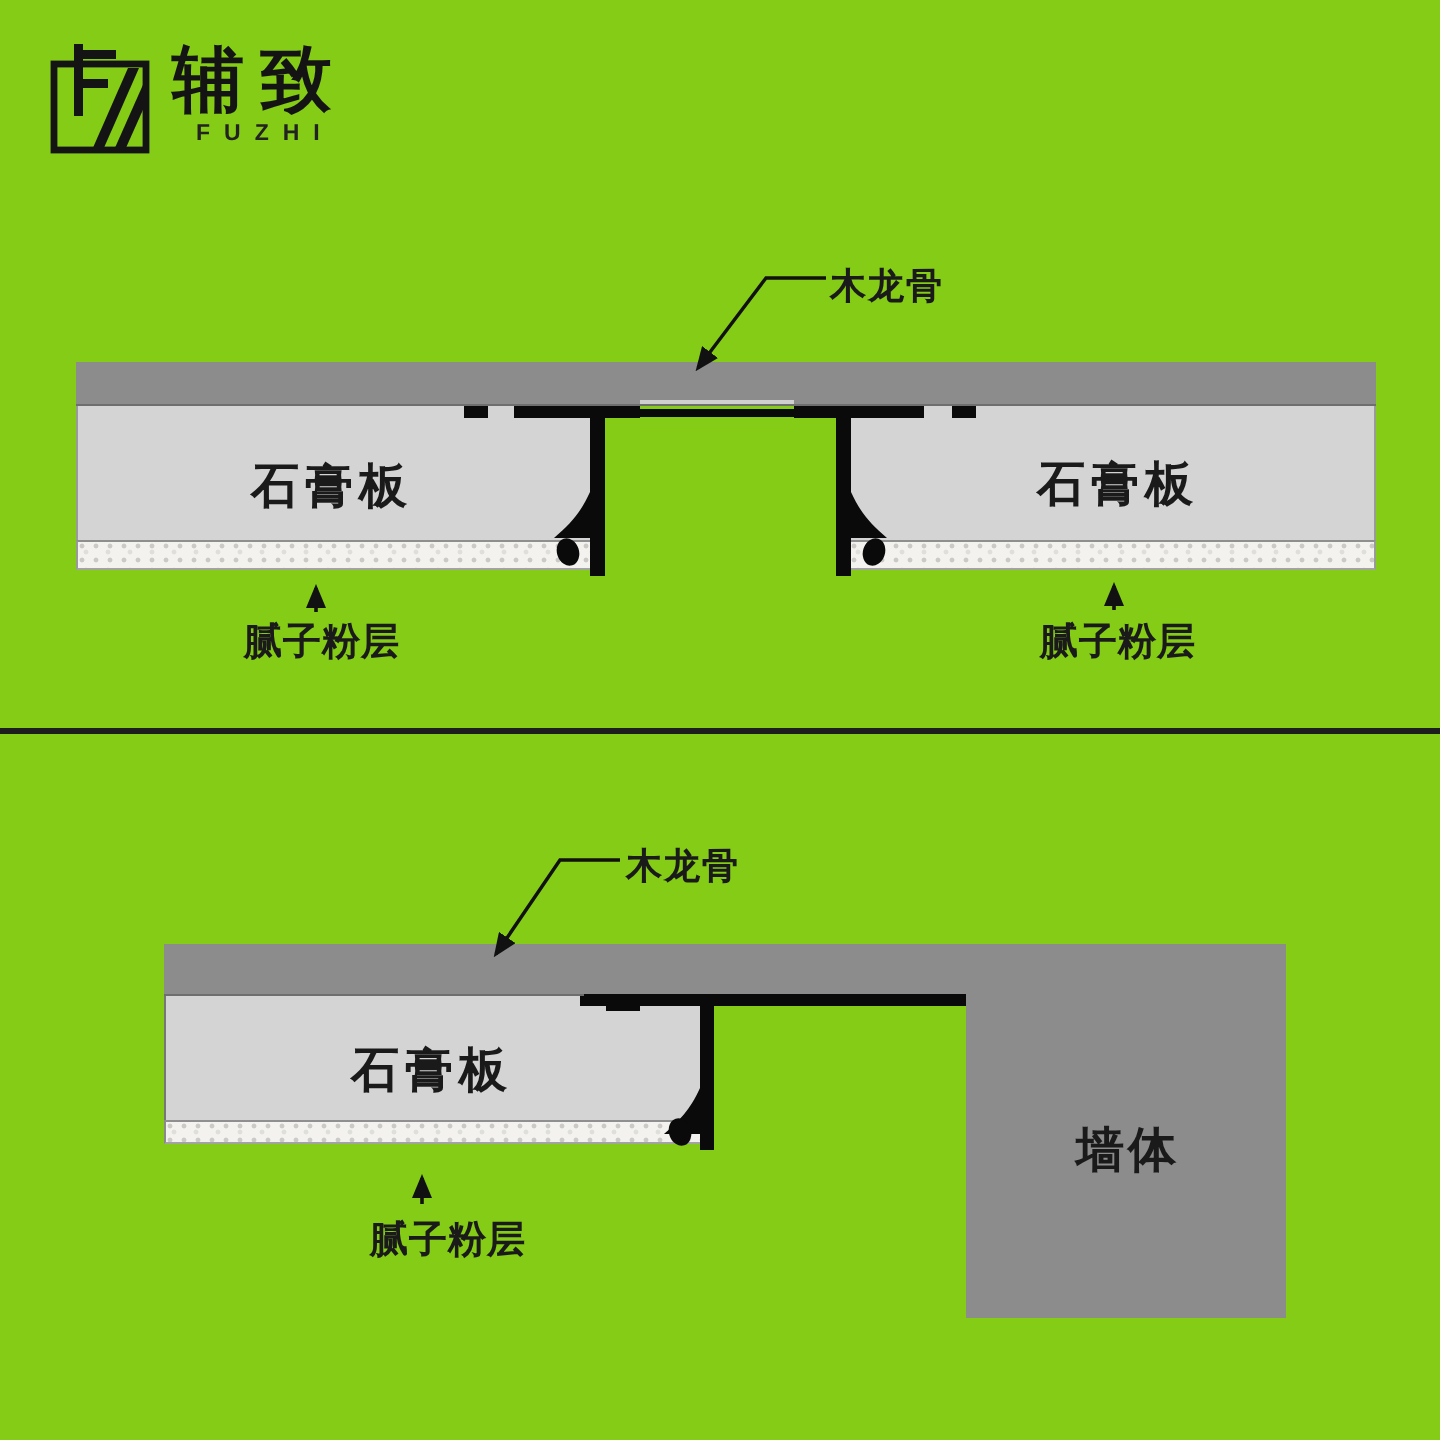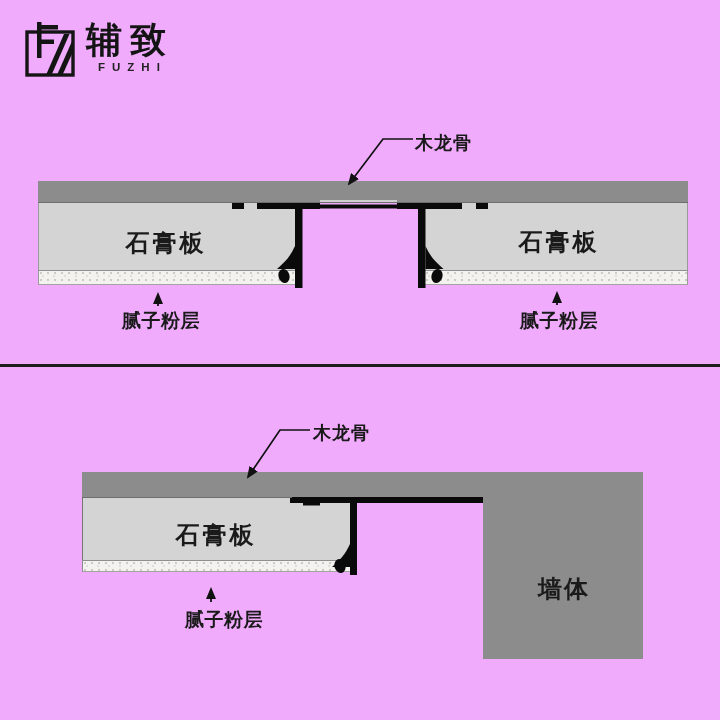--- a/index.html
+++ b/index.html
@@ -3,21 +3,21 @@
 <meta charset="utf-8">
 <style>
   :root{
     --keel-gray:#8c8c8c; --board-gray:#d4d4d4; --putty-base:#f3f2ee;
     --line-black:#0a0a0a; --text-dark:#1a1a1a; --divider-dark:#1d1d1d;
     --edge-gray:#9a9a9a; --seam-gray:#6e6e6e;
   }
   *{box-sizing:border-box; margin:0; padding:0;}
   html,body{width:720px; height:720px; background:#ffffff;}
   body{font-family:"Liberation Sans", sans-serif; color:var(--text-dark);}
-  .canvas{position:relative; width:720px; height:720px; background:#f0abfc; overflow:hidden;}
+  .canvas{position:relative; width:720px; height:720px; background:#84cc16; overflow:hidden;}
 
   
   .logo{position:absolute; left:24px; top:20px; display:flex; align-items:flex-start;}
   .logo-mark{width:54px; height:58px; display:block;}
   .logo-text{margin-left:8px;}
   .logo-cn{font-size:36px; font-weight:bold; letter-spacing:8px; color:#141414; line-height:40px;}
   .logo-en{font-size:11.5px; font-weight:bold; letter-spacing:7px; color:#222; margin-top:1px;padding-left:12px;}
 
   
   .keel{position:absolute; background:var(--keel-gray);}
@@ -58,21 +58,21 @@
   .lbl-keel-top{left:415px; top:131px; font-size:18px; letter-spacing:1px;}
   .lbl-board{font-size:24px; font-weight:bold; letter-spacing:3px; transform:translateX(-50%);}
   .lbl-board-left{left:166px; top:227px;}
   .lbl-board-right{left:559px; top:226px;}
   .lbl-putty{font-size:19px; letter-spacing:0.5px; transform:translateX(-50%);}
   .lbl-putty-left{left:161px; top:308px;}
   .lbl-putty-right{left:559px; top:308px;}
   .lbl-keel-bottom{left:313px; top:421px; font-size:18px; letter-spacing:1px;}
   .lbl-board-bottom{left:216px; top:519px; font-size:24px; font-weight:bold; letter-spacing:3px; transform:translateX(-50%);}
   .lbl-putty-bottom{left:224px; top:607px; font-size:19px; letter-spacing:0.5px; transform:translateX(-50%);}
-  .lbl-wall{left:564px; top:573px; font-size:24px; font-weight:bold; letter-spacing:2px; transform:translateX(-50%);}
+  .lbl-wall{left:564px; top:559px; font-size:24px; font-weight:bold; letter-spacing:2px; transform:translateX(-50%);}
 </style>
 </head>
 <body>
 
 <div class="canvas">
 
   <div class="logo">
     <svg class="logo-mark" viewBox="0 0 54 58">
       <rect x="3" y="12" width="46" height="43" fill="none" stroke="#141414" stroke-width="3.4"></rect>
       <path d="M13,2 L13,38 L17.5,38 L17.5,24 L30,24 L30,19.5 L17.5,19.5 L17.5,9.5 L34,9.5 L34,5 L17.5,5 L17.5,2 Z" fill="#141414"></path>

